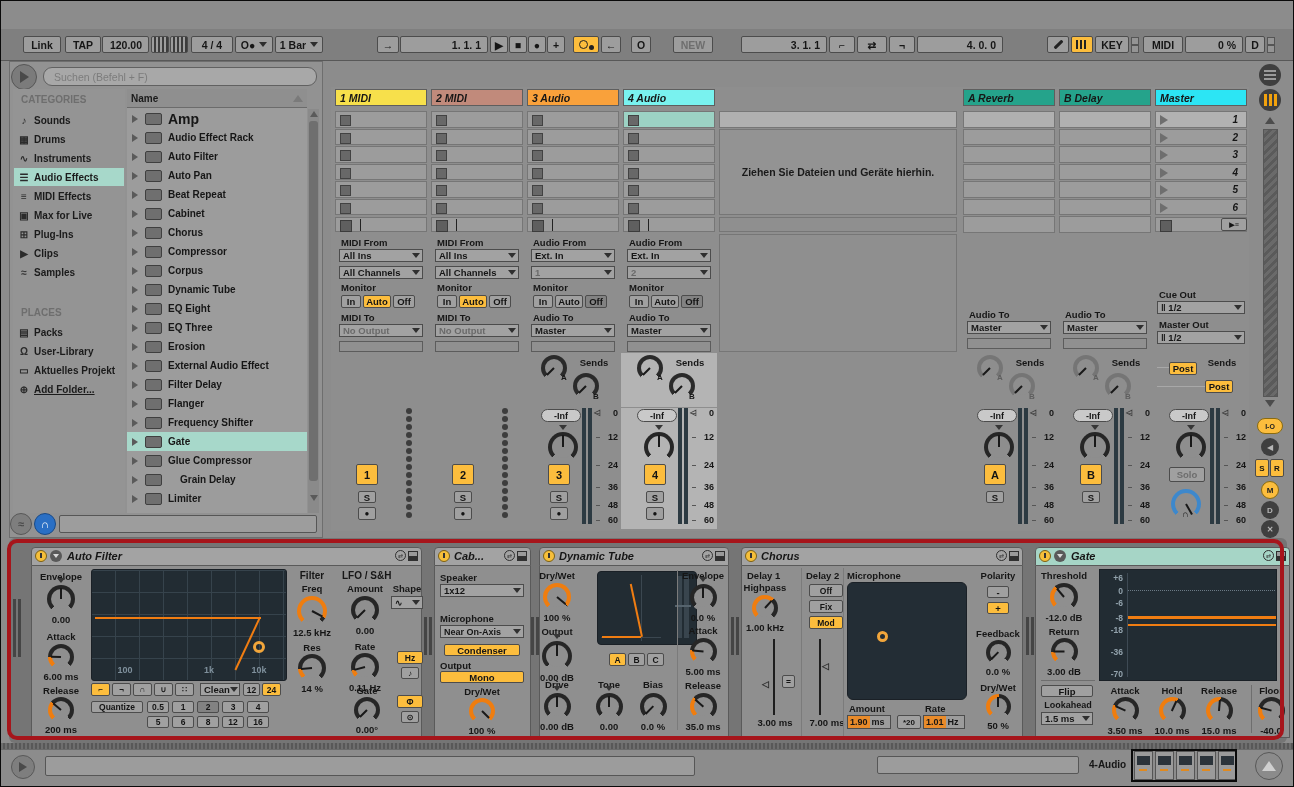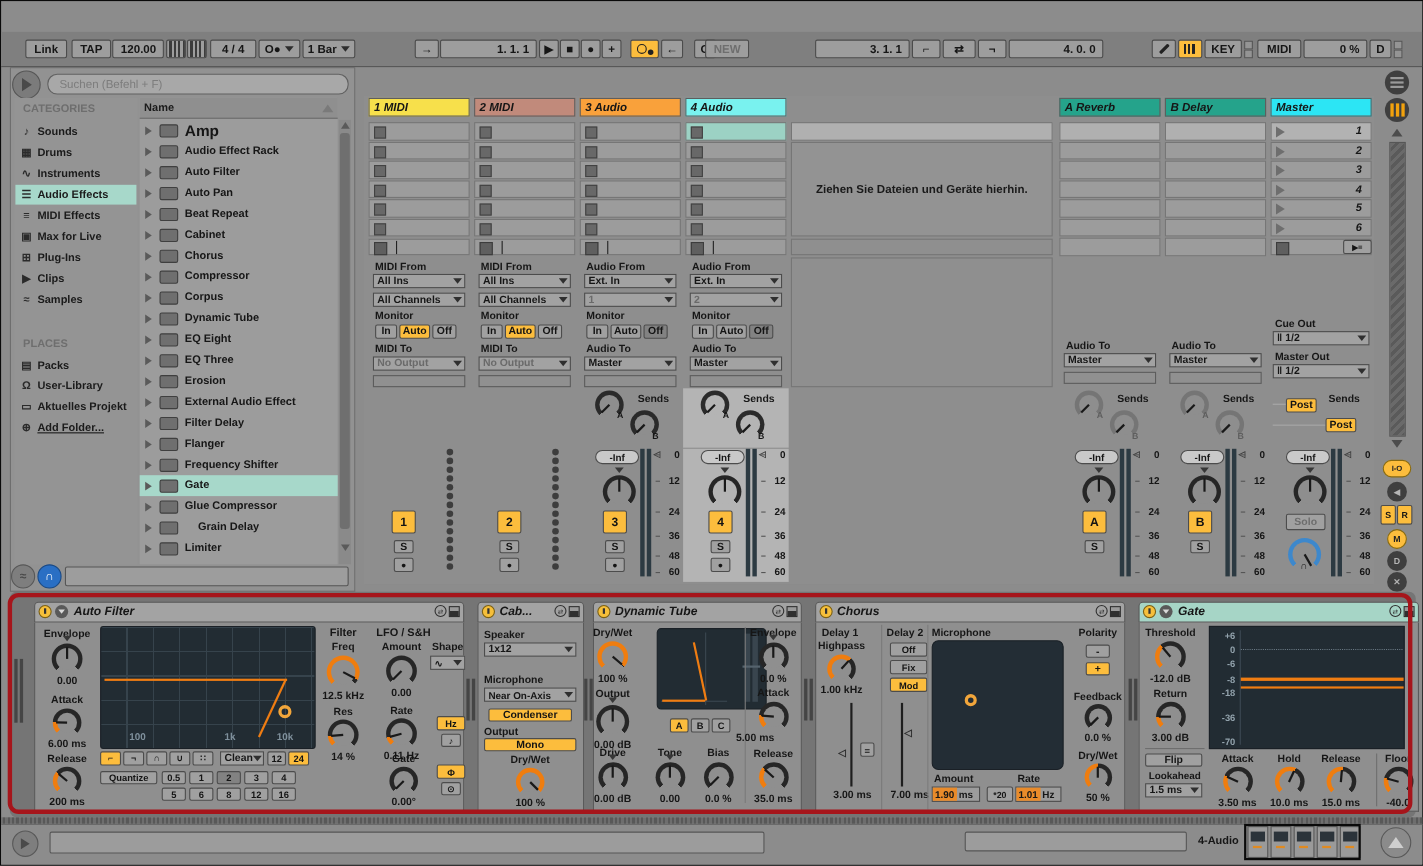--- a/index.html
+++ b/index.html
@@ -44,21 +44,21 @@
     <div class="t" style="left:489px;width:18px">▶</div>
     <div class="t" style="left:508px;width:18px">■</div>
     <div class="t" style="left:527px;width:18px">●</div>
     <div class="t" style="left:546px;width:18px">+</div>
     <div class="t yel" style="left:572px;width:26px">
         <span class="ring"></span>
         <span class="dot"></span>
       </div>
     <div class="t" style="left:600px;width:20px">←</div>
     <div class="t" style="left:630px;width:20px">O</div>
-    <div class="t dim" style="left:640px;width:40px">NEW</div>
+    <div class="t dim" style="left:672px;width:40px">NEW</div>
     <div class="t num" style="left:740px;width:86px">3.  1.  1</div>
     <div class="t" style="left:828px;width:26px">⌐</div>
     <div class="t" style="left:856px;width:30px">⇄</div>
     <div class="t" style="left:888px;width:26px">¬</div>
     <div class="t num" style="left:916px;width:86px">4.  0.  0</div>
     <div class="t" style="left:1046px;width:22px">
         <span class="pencil"></span>
       </div>
     <div class="t yel" style="left:1070px;width:22px">
         <span class="keys"></span>
@@ -862,21 +862,21 @@
       <div style="position: absolute; left: 4px; top: 4px; width: 19px; height: 19px; border-radius: 50%; background: rgb(143, 143, 143);"></div>
       <div style="position: absolute; left: 12.5px; top: 3px; width: 2px; height: 10.5px; background: rgb(25, 25, 25); transform-origin: 1px 10.5px; transform: rotate(0deg);"></div>
     </div>
     <div style="position: absolute; left: 698px; top: 576px; width: 0px; height: 0px; border-left: 4px solid transparent; border-right: 4px solid transparent; border-top: 5px solid rgb(55, 55, 55);"></div>
     <div style="position: absolute; left: 668px; top: 611px; font-size: 9.5px; font-weight: bold; color: rgb(22, 22, 22); width: 68px; text-align: center; white-space: nowrap;">0.0 %</div>
     <div style="position: absolute; left: 668px; top: 624px; font-size: 9.5px; font-weight: bold; color: rgb(22, 22, 22); width: 68px; text-align: center; white-space: nowrap;">Attack</div>
     <div style="position: absolute; left: 688.5px; top: 637px; width: 27px; height: 27px; border-radius: 50%; background: conic-gradient(from 225deg, rgb(239, 125, 15) 0deg, rgb(239, 125, 15) 50deg, rgb(38, 38, 38) 50deg, rgb(38, 38, 38) 270deg, rgb(143, 143, 143) 270deg, rgb(143, 143, 143) 360deg);">
       <div style="position: absolute; left: 4px; top: 4px; width: 19px; height: 19px; border-radius: 50%; background: rgb(143, 143, 143);"></div>
       <div style="position: absolute; left: 12.5px; top: 3px; width: 2px; height: 10.5px; background: rgb(25, 25, 25); transform-origin: 1px 10.5px; transform: rotate(-85deg);"></div>
     </div>
-    <div style="position: absolute; left: 668px; top: 665px; font-size: 9.5px; font-weight: bold; color: rgb(22, 22, 22); width: 68px; white-space: nowrap;">5.00 ms</div>
+    <div style="position: absolute; left: 668px; top: 665px; font-size: 9.5px; font-weight: bold; color: rgb(22, 22, 22); width: 68px; text-align: center; white-space: nowrap;">5.00 ms</div>
     <div style="position: absolute; left: 668px; top: 679px; font-size: 9.5px; font-weight: bold; color: rgb(22, 22, 22); width: 68px; text-align: center; white-space: nowrap;">Release</div>
     <div style="position: absolute; left: 688.5px; top: 692px; width: 27px; height: 27px; border-radius: 50%; background: conic-gradient(from 225deg, rgb(239, 125, 15) 0deg, rgb(239, 125, 15) 87deg, rgb(38, 38, 38) 87deg, rgb(38, 38, 38) 270deg, rgb(143, 143, 143) 270deg, rgb(143, 143, 143) 360deg);">
       <div style="position: absolute; left: 4px; top: 4px; width: 19px; height: 19px; border-radius: 50%; background: rgb(143, 143, 143);"></div>
       <div style="position: absolute; left: 12.5px; top: 3px; width: 2px; height: 10.5px; background: rgb(25, 25, 25); transform-origin: 1px 10.5px; transform: rotate(-48deg);"></div>
     </div>
     <div style="position: absolute; left: 668px; top: 720px; font-size: 9.5px; font-weight: bold; color: rgb(22, 22, 22); width: 68px; text-align: center; white-space: nowrap;">35.0 ms</div>
     <div style="position: absolute; left: 740px; top: 546px; width: 282px; height: 19px; background: rgb(163, 163, 163); border: 1px solid rgb(90, 90, 90); border-radius: 4px 4px 0px 0px; box-sizing: border-box;"></div>
     <div style="position: absolute; left: 740px; top: 565px; width: 282px; height: 172px; background: rgb(143, 143, 143); border-right: 1px solid rgb(90, 90, 90); border-bottom: 1px solid rgb(90, 90, 90); border-left: 1px solid rgb(90, 90, 90); border-image: initial; border-top: none; box-sizing: border-box;"></div>
     <div style="position: absolute; left: 744px; top: 549px; width: 12px; height: 12px; border-radius: 50%; background: rgb(246, 191, 58); border: 1.5px solid rgb(122, 95, 20); box-sizing: border-box;">
       <div style="position: absolute; left: 4px; top: 2px; width: 2px; height: 5px; background: rgb(51, 51, 51);"></div>

